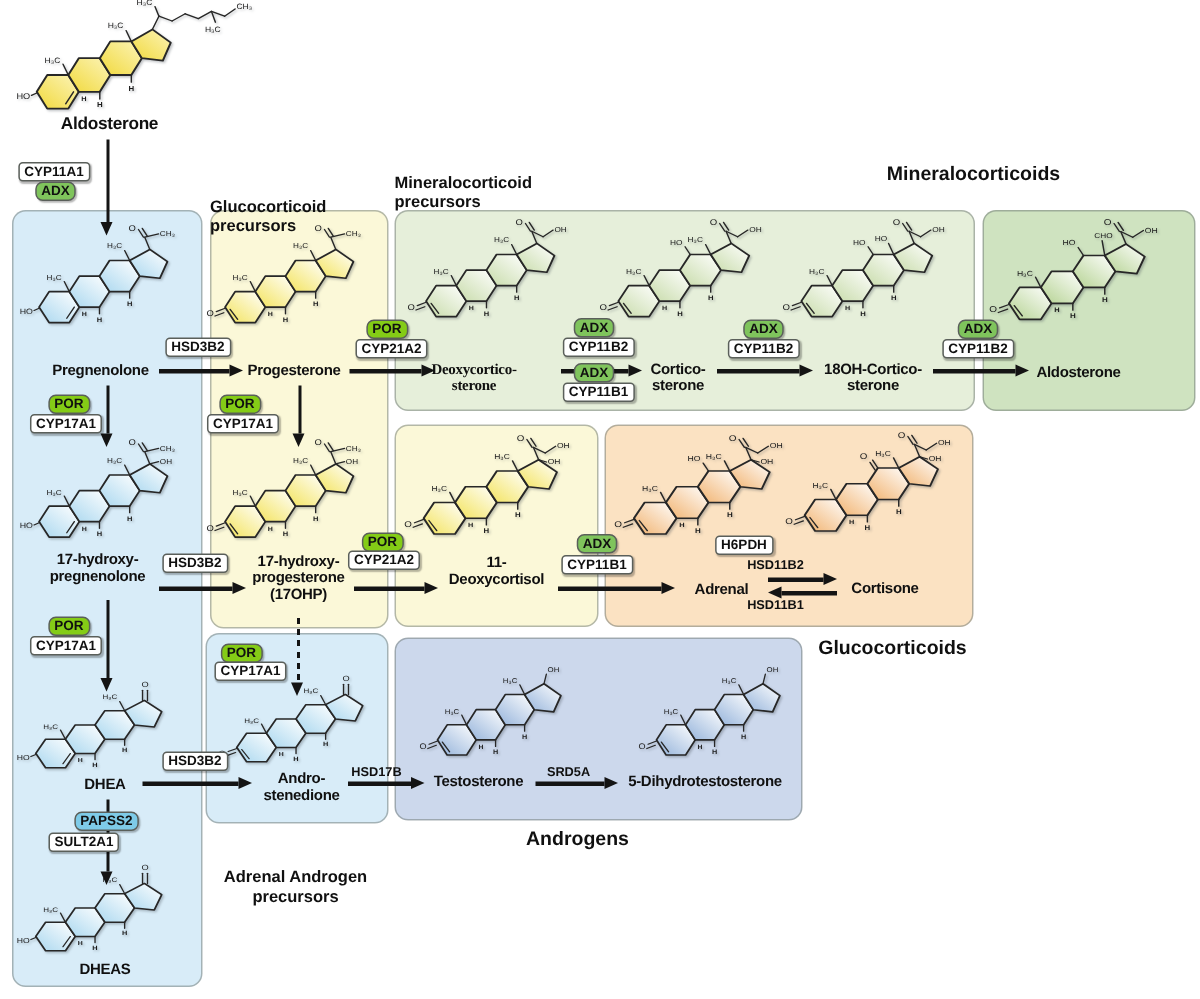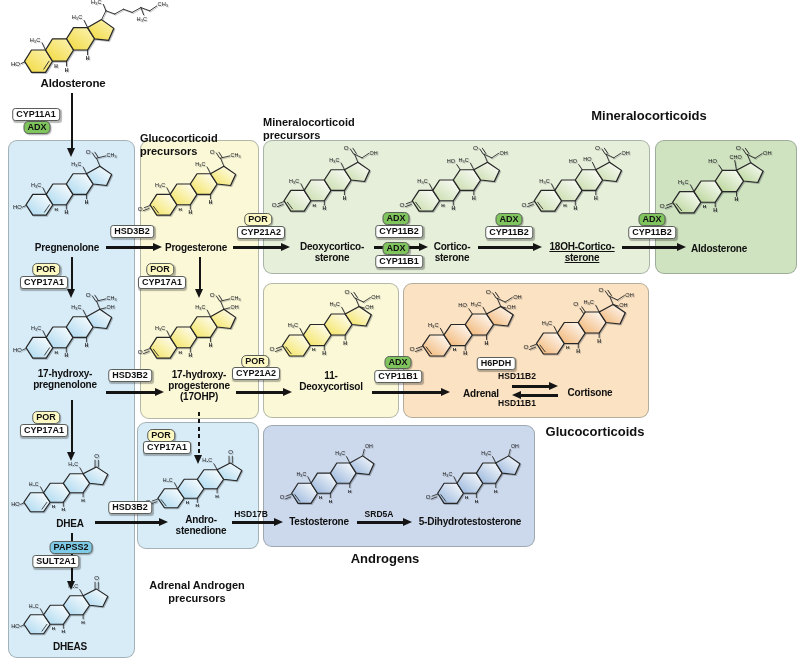--- a/index.html
+++ b/index.html
@@ -12,21 +12,21 @@
   .lbl{position:absolute;z-index:3;font-weight:bold;color:#101010;text-align:center;
     transform:translateX(-50%);white-space:pre-line;}
   .mol{font-size:10px;line-height:11px;letter-spacing:-0.2px;}
   .sect{font-size:11px;line-height:12.5px;margin-top:27px;}
   .sect.ta-left{transform:none;text-align:left;}
   .big{font-size:13px;}
   .chol{font-size:11.5px;}
   .chip{position:absolute;z-index:4;transform:translateX(-50%);font-size:9px;font-weight:bold;
     color:#101010;background:#fff;border:1.2px solid #5a5f5a;border-radius:3px;
     padding:0 3px;line-height:11px;white-space:nowrap;box-shadow:1px 1.2px 1px rgba(0,0,0,.28);}
-  .chip.por{background:#fef9c3;border-radius:5px;text-align:right;}
+  .chip.por{background:#84cc16;border-radius:5px;text-align:right;}
   .chip.adx{background:#7fc45c;border-radius:5px;}
   .chip.papss{background:#7ecbe8;border-radius:5px;}
   .etext{position:absolute;z-index:3;transform:translateX(-50%);font-size:8.5px;
     font-weight:bold;color:#101010;white-space:nowrap;}
   .arr{position:absolute;z-index:2;background:#141414;height:2.5px;}
   .arr::after{content:"";position:absolute;right:-9px;top:-3.5px;
     border-left:9px solid #141414;border-top:4.7px solid transparent;border-bottom:4.7px solid transparent;}
   .arrl{position:absolute;z-index:2;background:#141414;height:2.5px;}
   .arrl::before{content:"";position:absolute;left:-9px;top:-3.5px;
     border-right:9px solid #141414;border-top:4.7px solid transparent;border-bottom:4.7px solid transparent;}
@@ -697,25 +697,25 @@
           <text x="84" y="73" text-anchor="middle" font-size="6" font-weight="bold">H</text>
           <text x="48" y="82" text-anchor="middle" font-size="5.6" font-weight="bold">H</text>
           <text x="3" y="82" text-anchor="end" font-size="7.5">O</text>
           <text x="103" y="11" text-anchor="start" font-size="6.5">OH</text>
         </g>
       </svg></div>
 
   <div class="lbl mol chol" style="left:73px;top:78px;">Aldosterone</div>
   <div class="lbl mol" style="left:67px;top:242px;">Pregnenolone</div>
   <div class="lbl mol" style="left:196px;top:242px;">Progesterone</div>
-  <div class="lbl mol" style="left:332px;top:241px;">Deoxycortico-
+  <div class="lbl mol" style="left:316px;top:241px;font-family:Liberation Serif, serif;">Deoxycortico-
 sterone</div>
   <div class="lbl mol" style="left:452px;top:241px;">Cortico-
 sterone</div>
-  <div class="lbl mol" style="left:582px;top:241px;text-decoration:underline;">18OH-Cortico-
+  <div class="lbl mol" style="left:582px;top:241px;">18OH-Cortico-
 sterone</div>
   <div class="lbl mol" style="left:719px;top:243px;">Aldosterone</div>
   <div class="lbl mol" style="left:65px;top:368px;">17-hydroxy-
 pregnenolone</div>
   <div class="lbl mol" style="left:199px;top:369px;">17-hydroxy-
 progesterone
 (17OHP)</div>
   <div class="lbl mol" style="left:331px;top:370px;">11-
 Deoxycortisol</div>
   <div class="lbl mol" style="left:481px;top:388px;">Adrenal</div>

